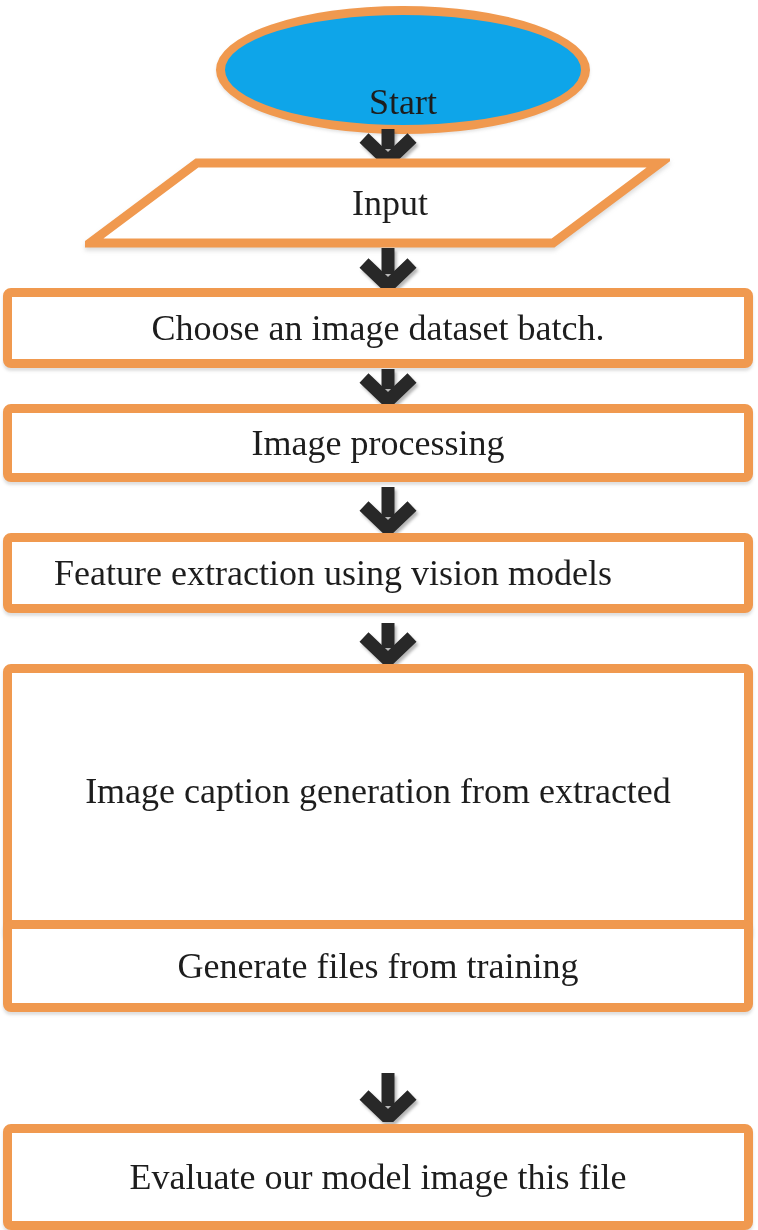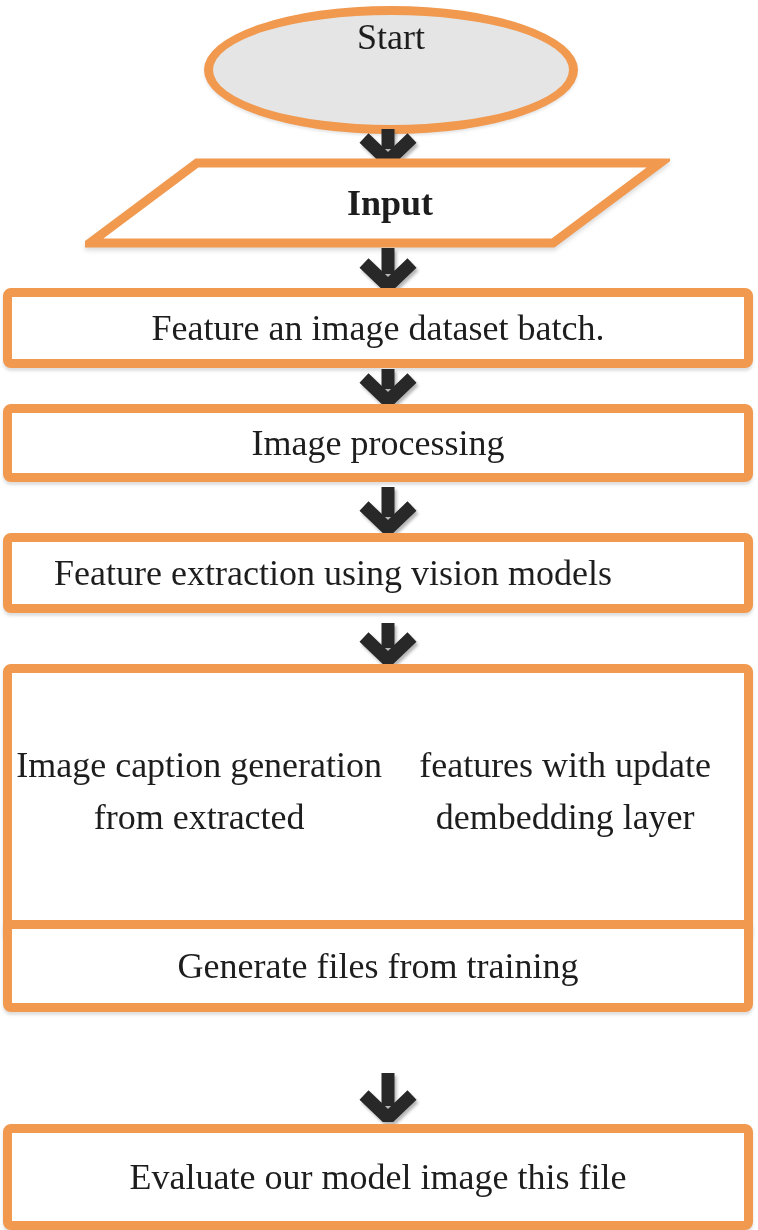--- a/index.html
+++ b/index.html
@@ -30,49 +30,48 @@
     border: 9px solid #f0994f;
     border-radius: 8px;
     background: #ffffff;
     display: flex;
     align-items: center;
     justify-content: center;
     box-shadow: 0 3px 3px rgba(110,110,110,0.22);
   }
   .shape-ellipse {
     position: absolute;
-    left: 204px;
+    left: 216px;
     top: 6px;
     width: 374px;
     height: 128px;
     box-sizing: border-box;
     border: 9px solid #f0994f;
     border-radius: 50%;
-    background: #e5e5e5;
+    background: #0ea5e9;
     display: flex;
-    align-items: flex-start;
+    align-items: flex-end;
     justify-content: center;
     box-shadow: 0 2px 3px rgba(110,110,110,0.18);
   }
   .para-svg {
     position: absolute;
     left: 85px;
     top: 158px;
     filter: drop-shadow(0px 3px 2px rgba(110,110,110,0.25));
   }
   .para-label {
     position: absolute;
     left: 190px;
     top: 163px;
     width: 400px;
     height: 80px;
     display: flex;
     align-items: center;
     justify-content: center;
-    font-weight: bold;
   }
   .arrow {
     position: absolute;
     left: 359px;
     width: 58px;
     filter: drop-shadow(2px 3px 1.5px rgba(90,90,90,0.45));
   }
   .arrow path {
     stroke: #282828;
     stroke-width: 13;
@@ -109,21 +108,21 @@
   <div class="para-label">
     <span class="node-text">Input</span>
   </div>
 
   <svg class="arrow" style="top:246px" width="58" height="44" viewBox="0 0 58 44">
     <path d="M29 2 L29 28"></path>
     <path d="M5 17 L29 40 L53 17"></path>
   </svg>
 
   <div class="shape-rect" style="top:288px;height:80px">
-    <span class="node-text">Feature an image dataset batch.</span>
+    <span class="node-text">Choose an image dataset batch.</span>
   </div>
 
   <svg class="arrow" style="top:367px" width="58" height="38" viewBox="0 0 58 38">
     <path d="M29 2 L29 22"></path>
     <path d="M5 11 L29 34 L53 11"></path>
   </svg>
 
   <div class="shape-rect" style="top:404px;height:78px">
     <span class="node-text">Image processing</span>
   </div>
@@ -137,21 +136,20 @@
     <span class="node-text shift-left">Feature extraction using vision models</span>
   </div>
 
   <svg class="arrow" style="top:621px" width="58" height="43" viewBox="0 0 58 43">
     <path d="M29 2 L29 27"></path>
     <path d="M5 16 L29 39 L53 16"></path>
   </svg>
 
   <div class="shape-rect big-lines" style="top:664px;height:276px">
     <span class="node-text line">Image caption generation from extracted</span>
-    <span class="node-text line">features with update dembedding layer</span>
   </div>
 
   <svg class="arrow" style="top:940px" width="58" height="36" viewBox="0 0 58 36">
     <path d="M29 2 L29 20"></path>
     <path d="M5 9 L29 32 L53 9"></path>
   </svg>
 
   <div class="shape-rect" style="top:920px;height:92px">
     <span class="node-text">Generate files from training</span>
   </div>

